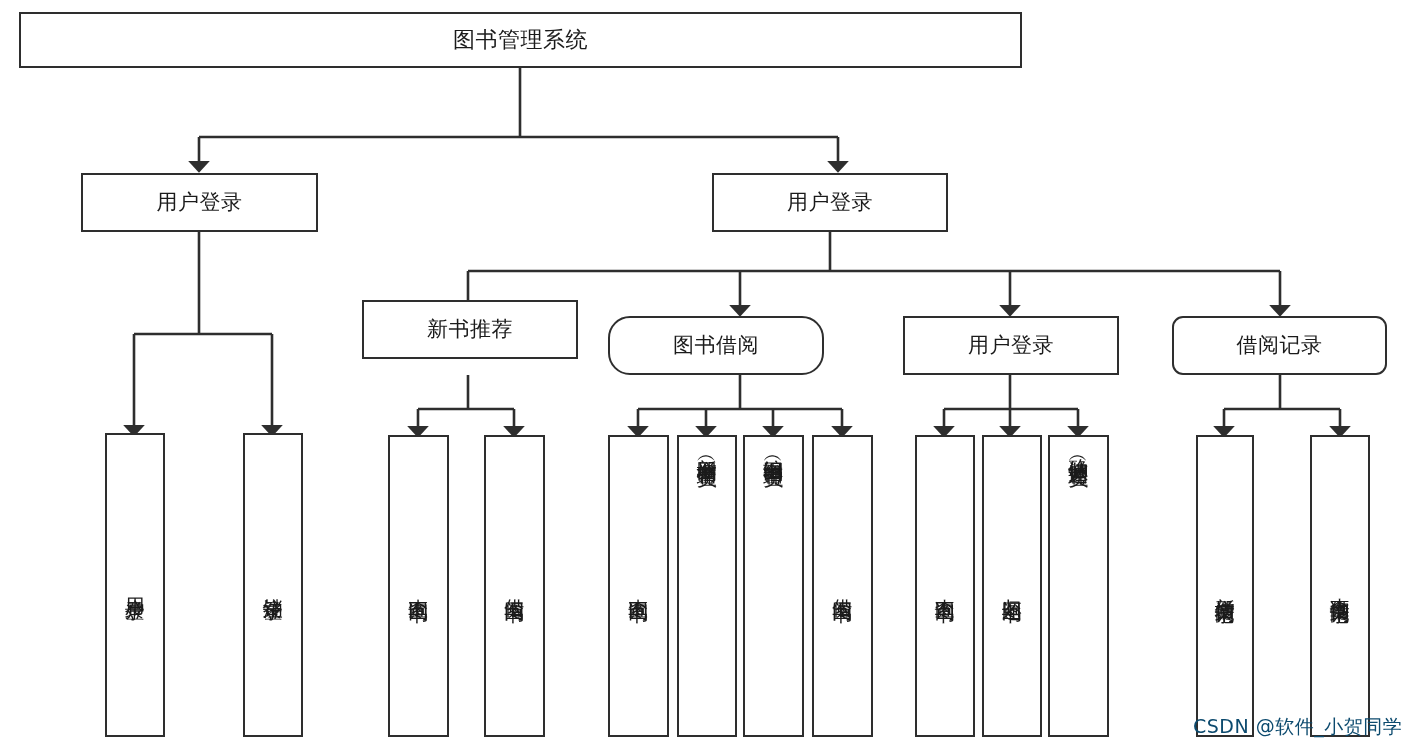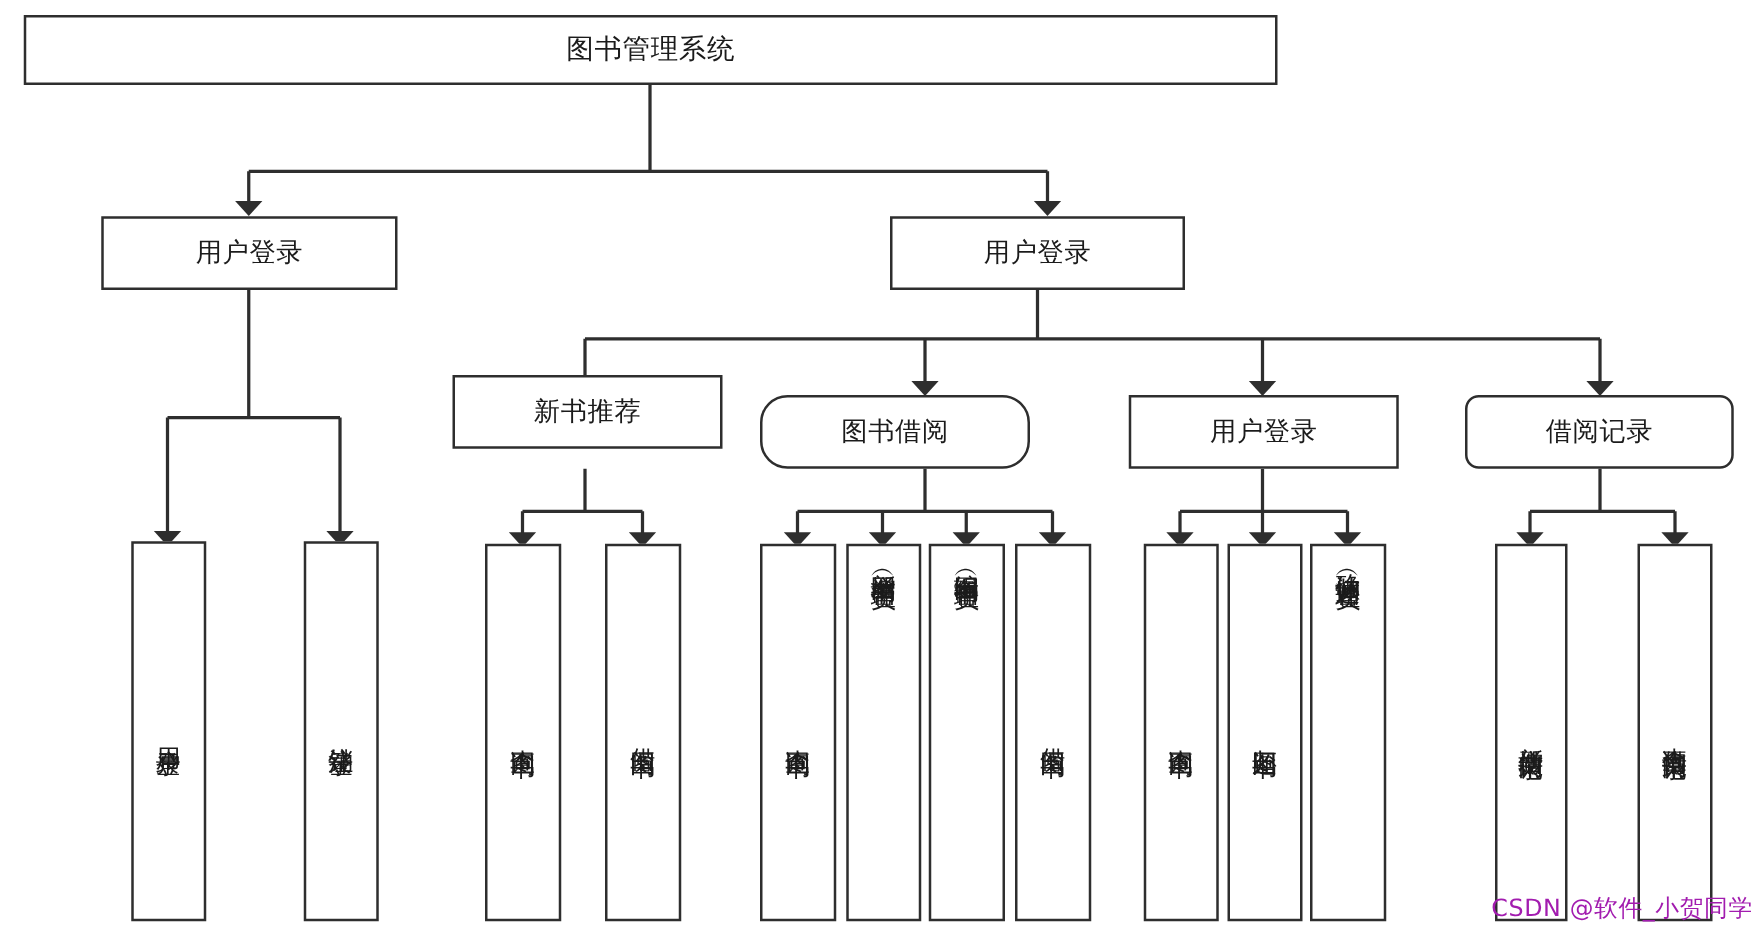--- a/index.html
+++ b/index.html
@@ -58,21 +58,21 @@
     text-align: start;
     max-height: 288px;
   }
   .node-v.tall-center {
     align-items: center;
     padding-top: 0;
   }
   .watermark {
     position: absolute;
     font-size: 19px;
-    color: #a21caf;
+    color: #0c4a6e;
     white-space: nowrap;
     letter-spacing: 0.5px;
     pointer-events: none;
   }
 </style>
 </head>
 <body>
 
 <div id="canvas">
 

